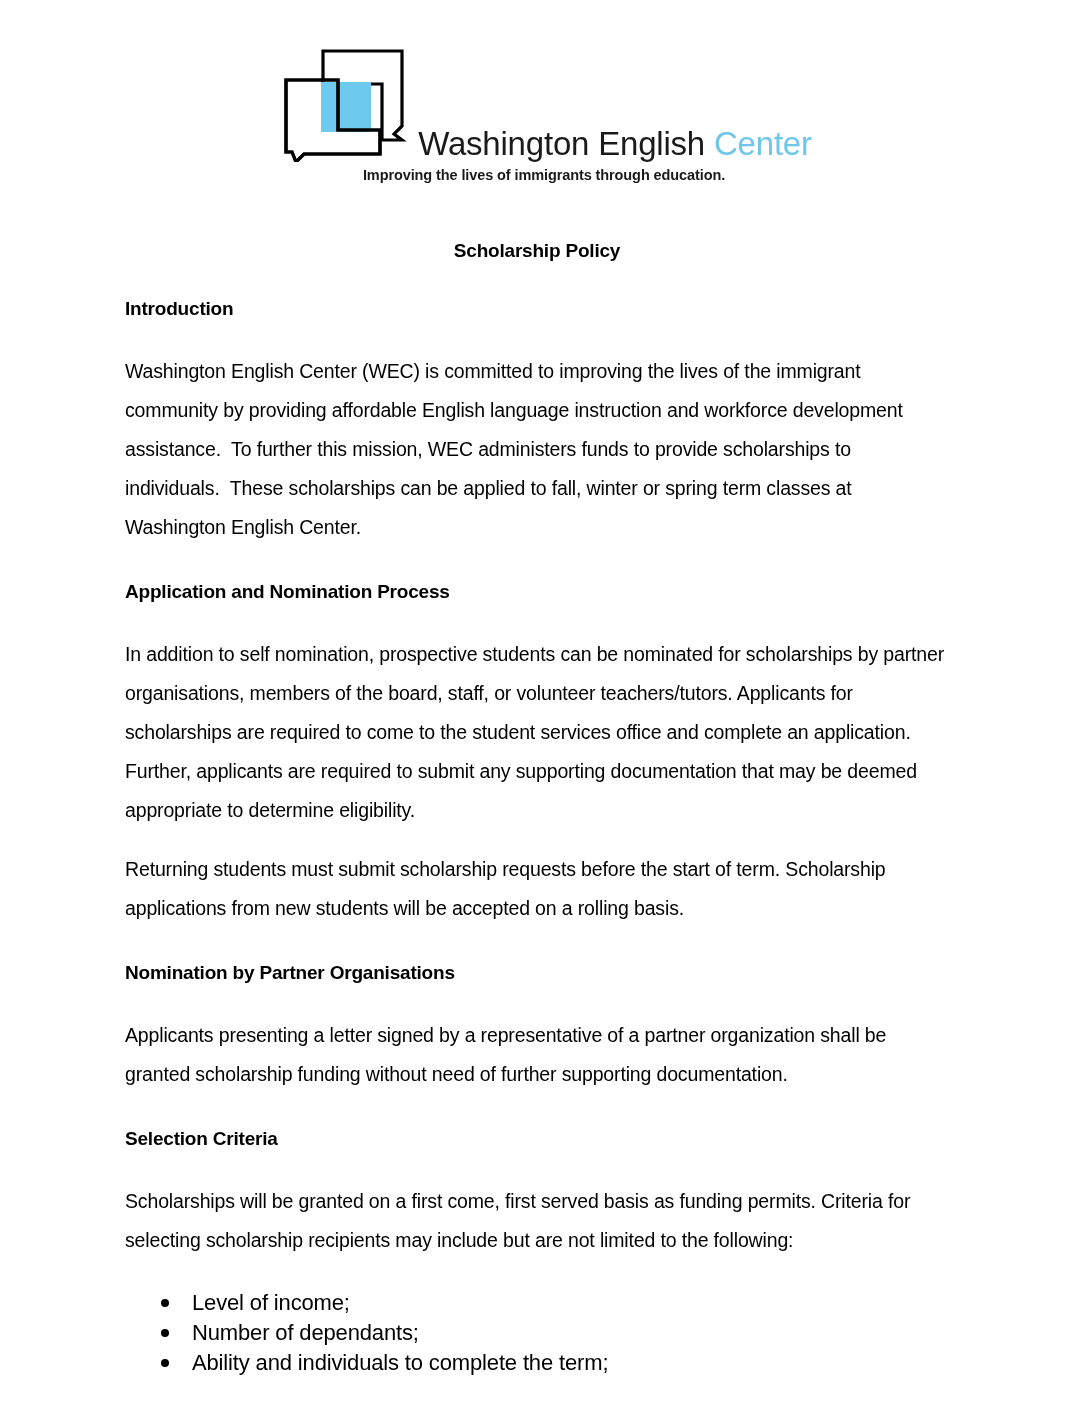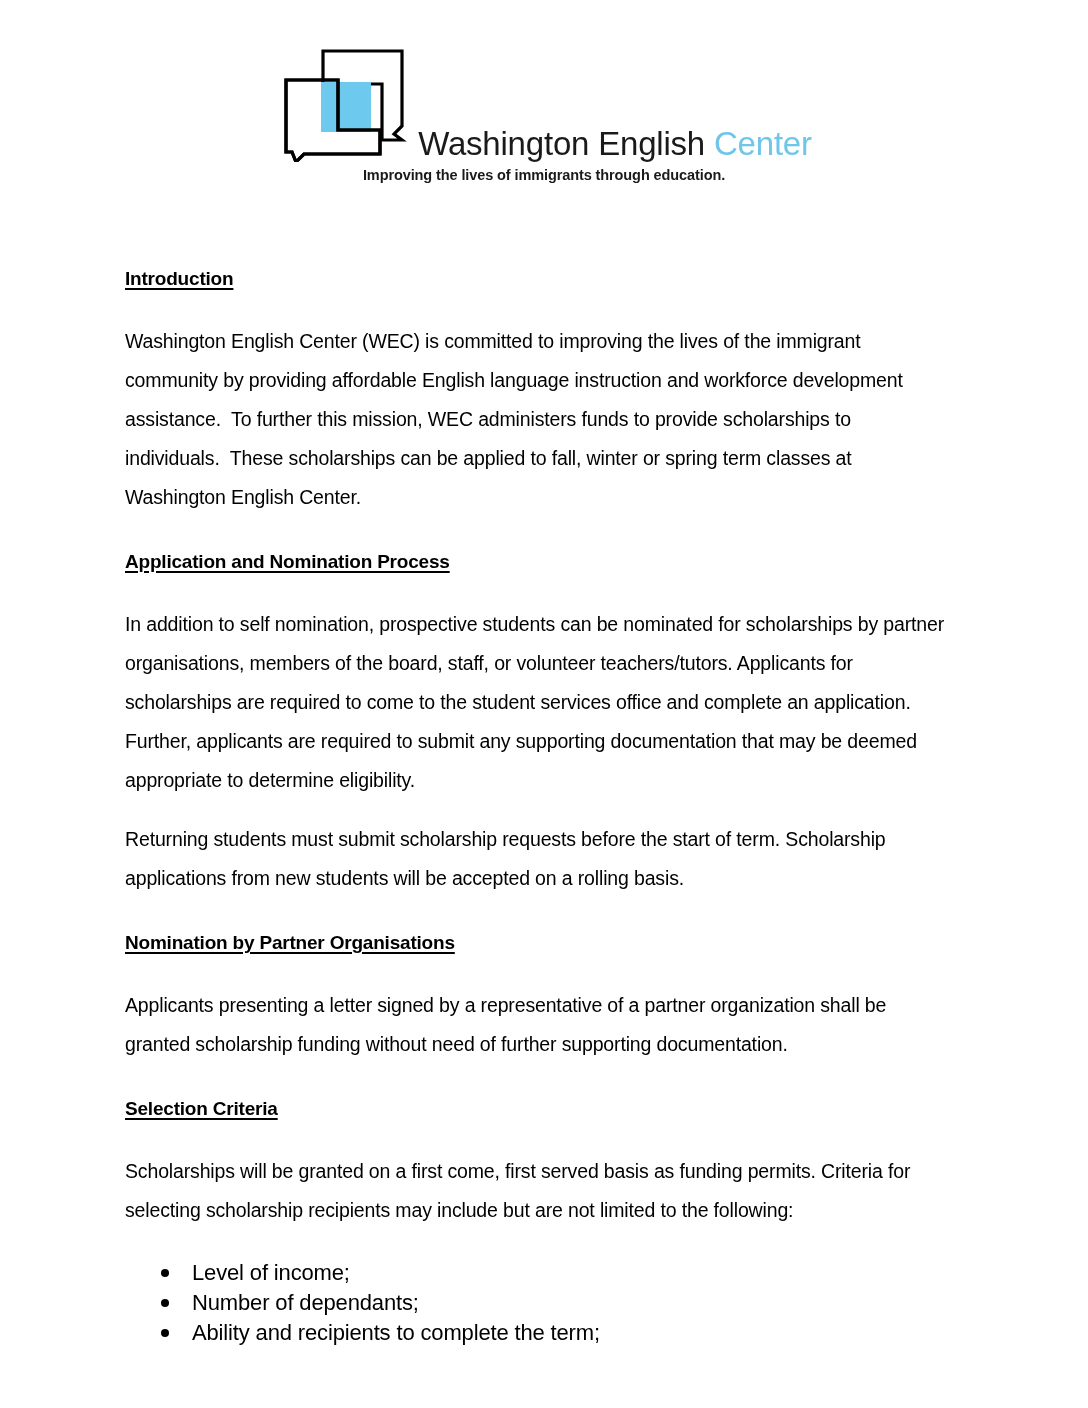--- a/index.html
+++ b/index.html
@@ -84,21 +84,20 @@
 
   h2.section-heading {
     font-size: 19px;
     font-weight: 700;
     line-height: 30px;
     margin: 0;
     letter-spacing: -0.2px;
     display: block;
   }
   h2.section-heading span.u {
-    text-decoration: underline;
     text-underline-offset: 3px;
     text-decoration-thickness: 2px;
   }
 
   p.body-para {
     font-size: 19.5px;
     line-height: 39px;
     margin: 0;
     letter-spacing: -0.15px;
     white-space: pre-wrap;
@@ -152,20 +151,21 @@
 
       <div class="logo-wordmark">
         <span class="wm-dark">Washington English</span><span>&nbsp;</span><span class="wm-blue">Center</span>
       </div>
     </div>
     <div class="logo-tagline">Improving the lives of immigrants through education.</div>
   </div>
 
   <div class="doc">
 
+    <div class="doc-title">Scholarship Policy</div>
 
     <div class="spacer-after-title"></div>
 
     <h2 class="section-heading"><span class="u">Introduction</span></h2>
     <div class="gap-md"></div>
     <p class="body-para">Washington English Center (WEC) is committed to improving the lives of the immigrant community by providing affordable English language instruction and workforce development assistance.  To further this mission, WEC administers funds to provide scholarships to individuals.  These scholarships can be applied to fall, winter or spring term classes at Washington English Center.</p>
 
     <div class="gap-lg"></div>
 
     <h2 class="section-heading"><span class="u">Application and Nomination Process</span></h2>
@@ -184,17 +184,17 @@
 
     <h2 class="section-heading"><span class="u">Selection Criteria</span></h2>
     <div class="gap-md"></div>
     <p class="body-para">Scholarships will be granted on a first come, first served basis as funding permits. Criteria for selecting scholarship recipients may include but are not limited to the following:</p>
 
     <div class="gap-md"></div>
 
     <ul class="criteria-list">
       <li><span class="bullet-dot"></span><span>Level of income;</span></li>
       <li><span class="bullet-dot"></span><span>Number of dependants;</span></li>
-      <li><span class="bullet-dot"></span><span>Ability and recipients to complete the term;</span></li>
+      <li><span class="bullet-dot"></span><span>Ability and individuals to complete the term;</span></li>
     </ul>
 
   </div>
 </div>
 
 </body></html>

